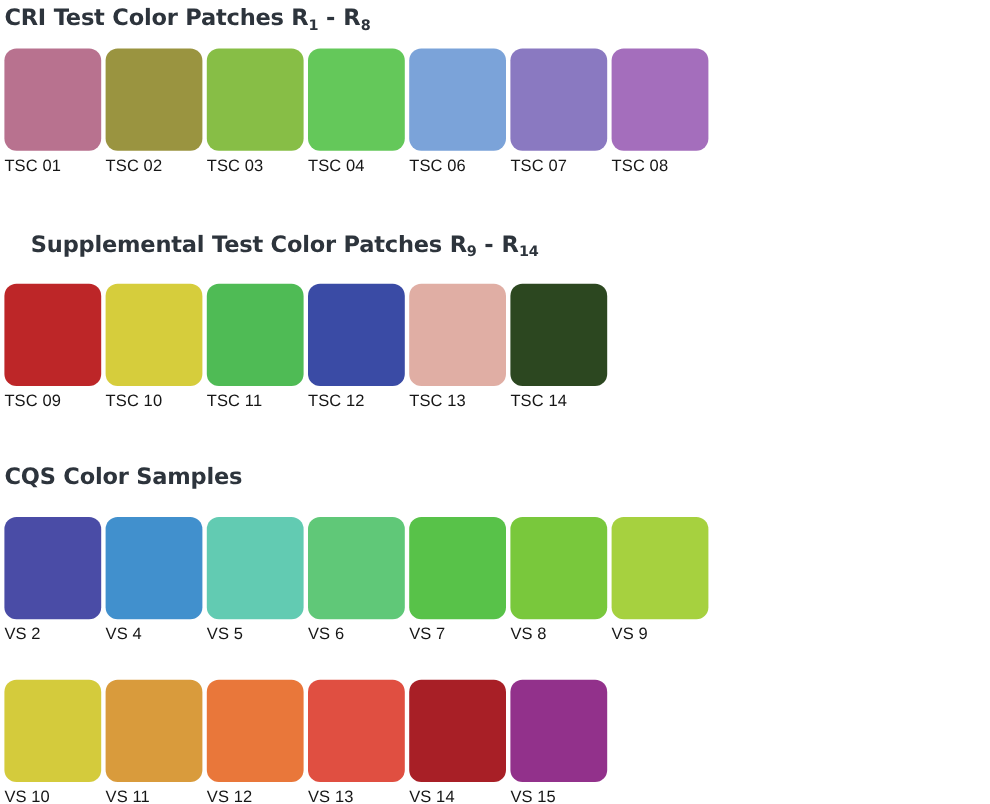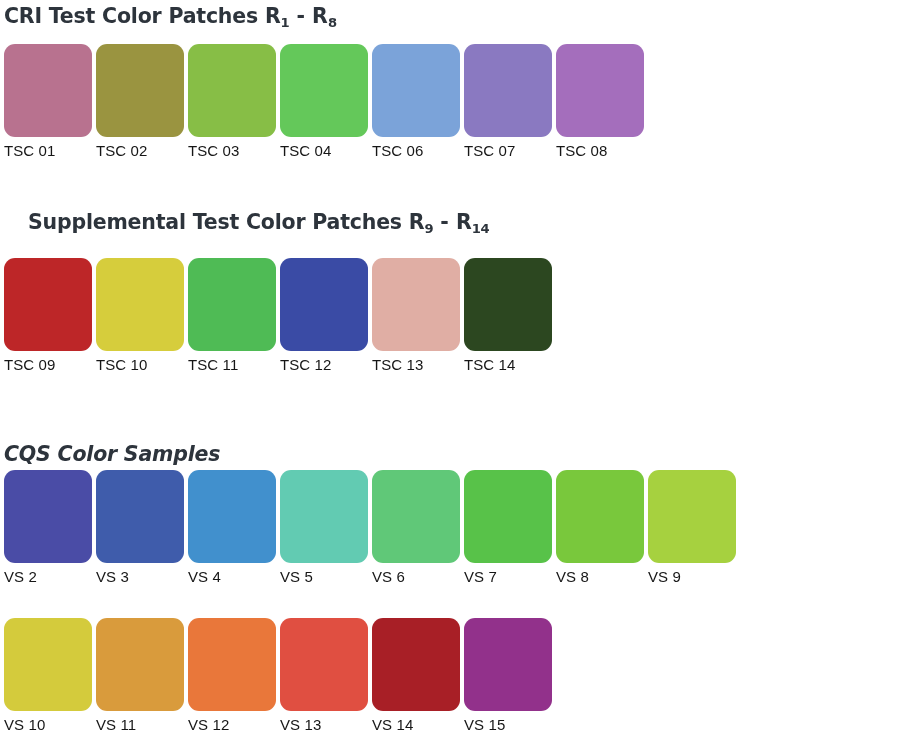--- a/index.html
+++ b/index.html
@@ -40,21 +40,21 @@
     position: relative;
     top: 0.30em;
     letter-spacing: -0.3px;
   }
   .section-heading .rng {
     letter-spacing: 0;
   }
 
   #heading-cri      { top: 6px; }
   #heading-supp     { top: 212px; margin-left: 24px; }
-  #heading-cqs      { top: 444px; font-style: italic; }
+  #heading-cqs      { top: 423px; }
 
   
   .swatch-row {
     position: absolute;
     left: 4px;
     display: flex;
     gap: 13px;
   }
 
   .swatch-cell {
@@ -160,24 +160,20 @@
   <h2 class="section-heading" id="heading-cqs">
     <span>CQS Color Samples</span>
   </h2>
 
   <div class="swatch-row" id="row-vs-1">
     <div class="swatch-cell">
       <span class="swatch-chip" style="background:#4a4ca6;"></span>
       <span class="swatch-label">VS 2</span>
     </div>
     <div class="swatch-cell">
-      <span class="swatch-chip" style="background:#3f5cab;"></span>
-      <span class="swatch-label">VS 3</span>
-    </div>
-    <div class="swatch-cell">
       <span class="swatch-chip" style="background:#4190cd;"></span>
       <span class="swatch-label">VS 4</span>
     </div>
     <div class="swatch-cell">
       <span class="swatch-chip" style="background:#62cbb2;"></span>
       <span class="swatch-label">VS 5</span>
     </div>
     <div class="swatch-cell">
       <span class="swatch-chip" style="background:#60c878;"></span>
       <span class="swatch-label">VS 6</span>

